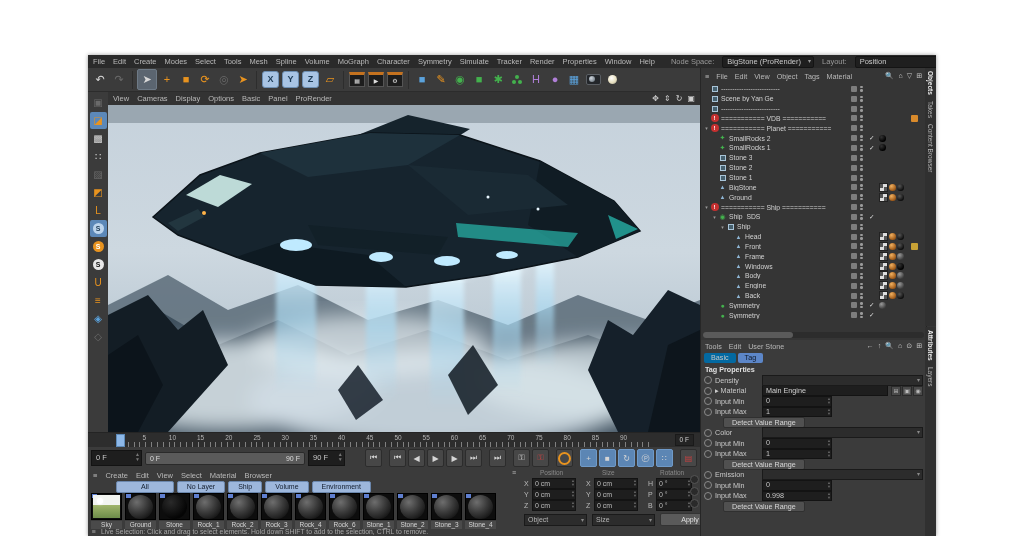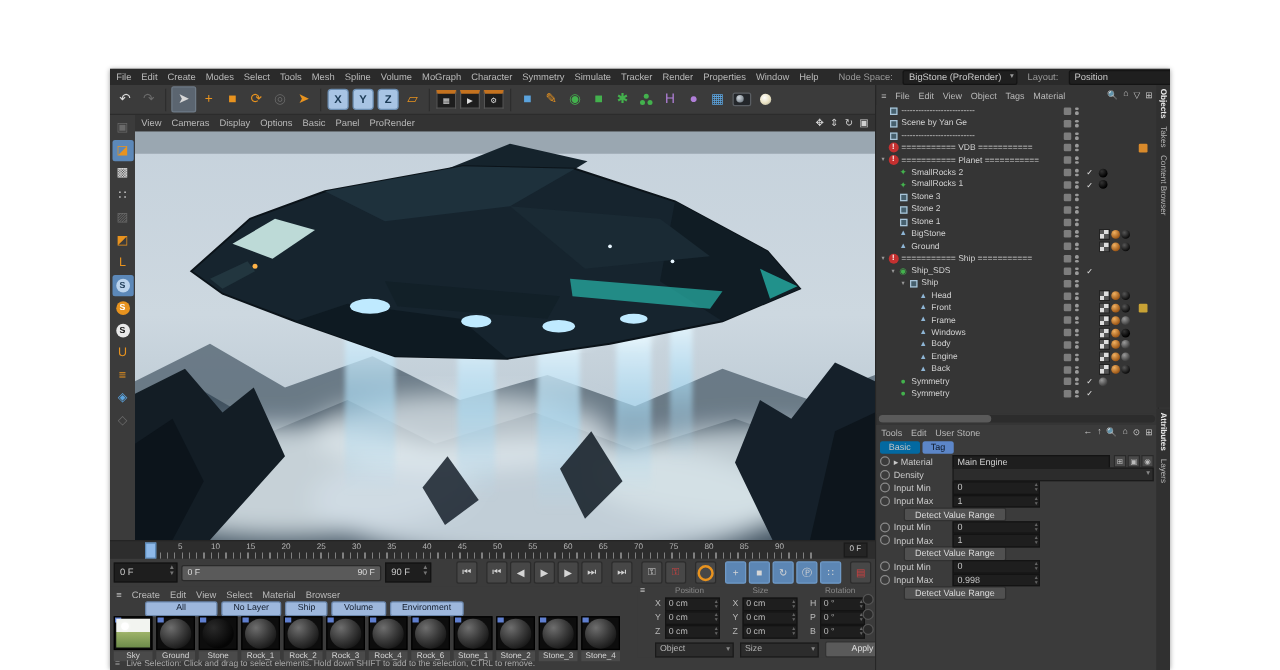--- a/index.html
+++ b/index.html
@@ -1112,61 +1112,72 @@
             <span>🔍</span>
             <span>⌂</span>
             <span>⊙</span>
             <span>⊞</span>
           </span>
       </div>
       <div class="am-tabs" id="amtabs">
           <span class="am-tab">Basic</span>
           <span class="am-tab active">Tag</span>
         </div>
+      <div class="am-sect">Tag Properties</div>
       <div id="amrows">
+          <div class="arow">
+            <span class="keyc"></span>
+            <span class="alabel">Density</span>
+            <span class="adrop"></span>
+          </div>
           <div class="arow">
             <span class="keyc"></span>
             <span class="alabel">▸ Material</span>
             <span class="matfield">Main Engine</span>
             <span class="mficons">
               <span>⊞</span>
               <span>▣</span>
               <span>◉</span>
             </span>
           </div>
           <div class="arow">
             <span class="keyc"></span>
-            <span class="alabel">Density</span>
+            <span class="alabel">Input Min</span>
+            <span class="afield">0<span class="spin">▲<br>▼</span></span>
+          </div>
+          <div class="arow">
+            <span class="keyc"></span>
+            <span class="alabel">Input Max</span>
+            <span class="afield">1<span class="spin">▲<br>▼</span></span>
+          </div>
+          <div class="arow" style="padding-left: 10px;">
+            <span class="abtn">Detect Value Range</span>
+          </div>
+          <div class="arow">
+            <span class="keyc"></span>
+            <span class="alabel">Color</span>
             <span class="adrop"></span>
           </div>
           <div class="arow">
             <span class="keyc"></span>
             <span class="alabel">Input Min</span>
             <span class="afield">0<span class="spin">▲<br>▼</span></span>
           </div>
           <div class="arow">
             <span class="keyc"></span>
             <span class="alabel">Input Max</span>
             <span class="afield">1<span class="spin">▲<br>▼</span></span>
           </div>
           <div class="arow" style="padding-left: 10px;">
             <span class="abtn">Detect Value Range</span>
           </div>
           <div class="arow">
             <span class="keyc"></span>
-            <span class="alabel">Input Min</span>
-            <span class="afield">0<span class="spin">▲<br>▼</span></span>
-          </div>
-          <div class="arow">
-            <span class="keyc"></span>
-            <span class="alabel">Input Max</span>
-            <span class="afield">1<span class="spin">▲<br>▼</span></span>
-          </div>
-          <div class="arow" style="padding-left: 10px;">
-            <span class="abtn">Detect Value Range</span>
+            <span class="alabel">Emission</span>
+            <span class="adrop"></span>
           </div>
           <div class="arow">
             <span class="keyc"></span>
             <span class="alabel">Input Min</span>
             <span class="afield">0<span class="spin">▲<br>▼</span></span>
           </div>
           <div class="arow">
             <span class="keyc"></span>
             <span class="alabel">Input Max</span>
             <span class="afield">0.998<span class="spin">▲<br>▼</span></span>

